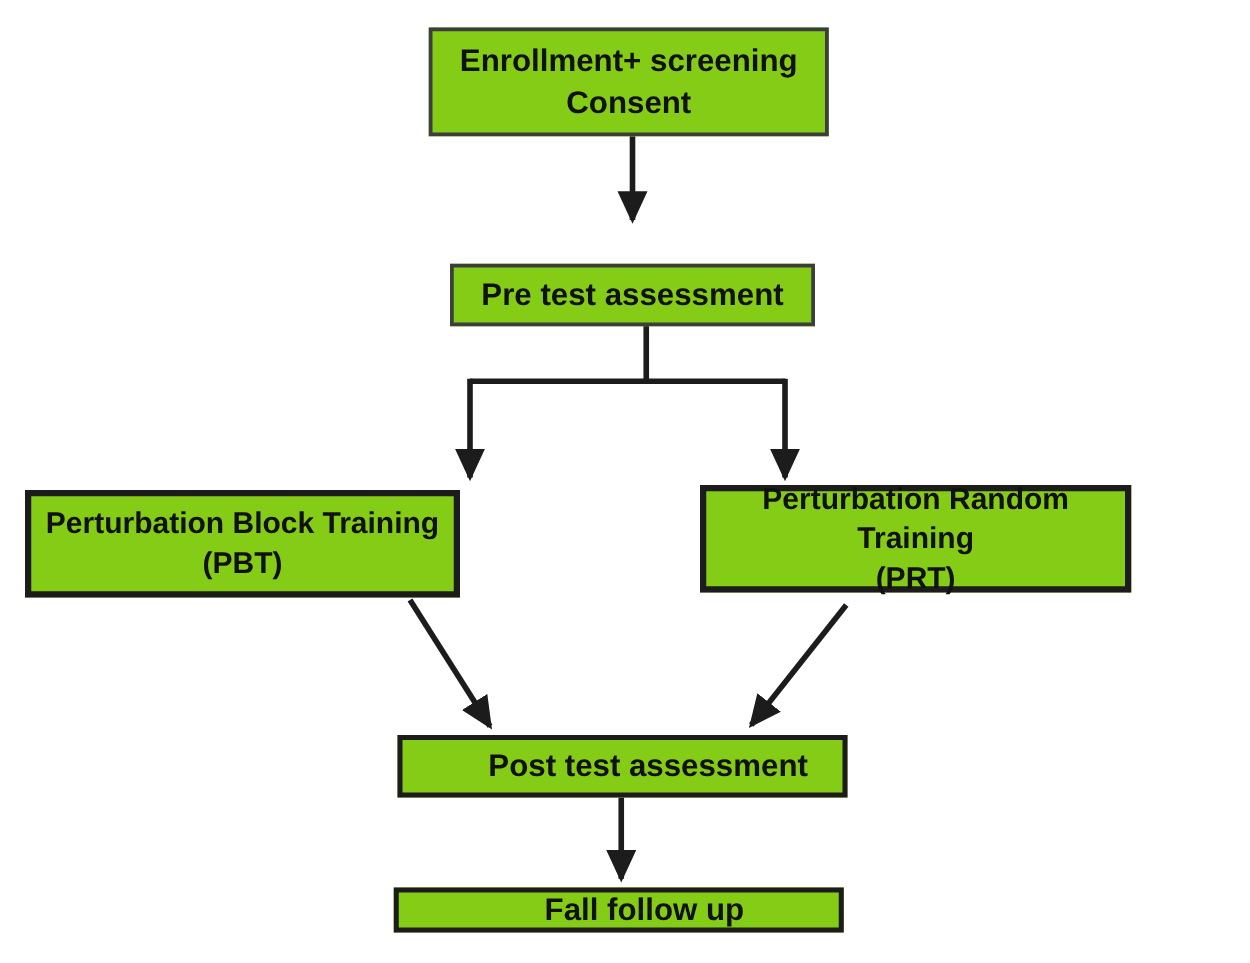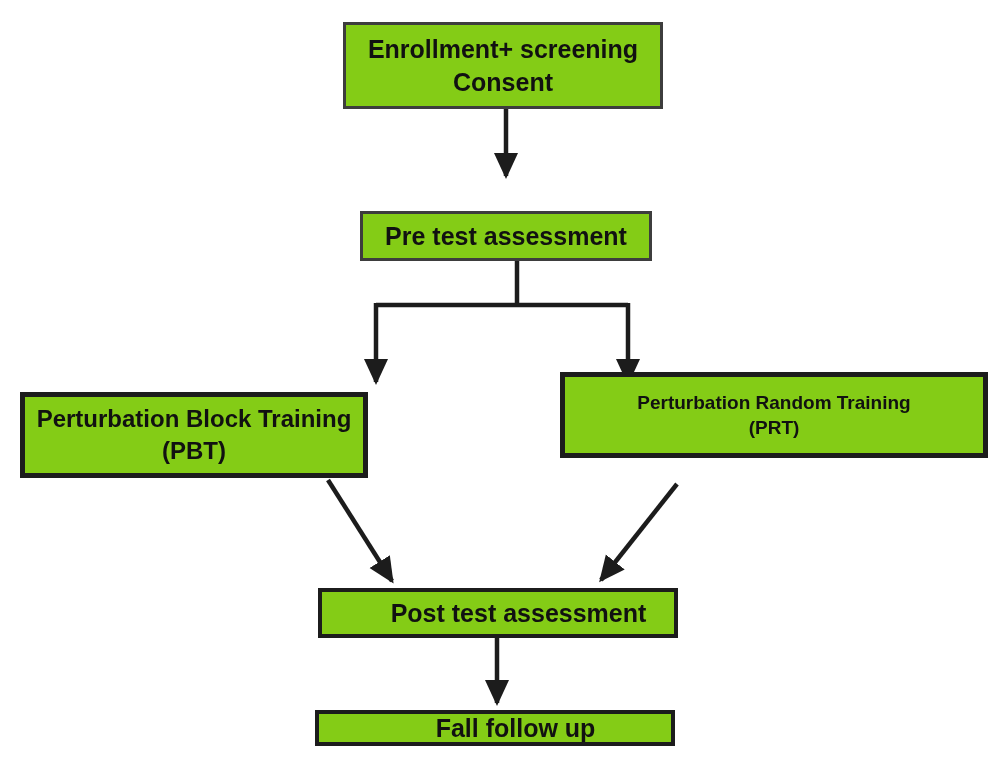--- a/index.html
+++ b/index.html
@@ -38,21 +38,21 @@
   }
   
   .node.light { border: 3px solid #3d3d3d; }
   
   .node.heavy { border: 5px solid #1c1c1c; }
   .node.medium { border: 4px solid #1c1c1c; padding-left: 41px; }
 
   .node-enrollment { left: 343px; top: 22px;  width: 320px; height: 87px; font-size: 25px; }
   .node-pretest    { left: 360px; top: 180px; width: 292px; height: 50px; font-size: 25px; margin-top: 31px; }
   .node-pbt        { left: 20px;  top: 392px; width: 348px; height: 86px; font-size: 24px; }
-  .node-prt        { left: 560px; top: 372px; width: 428px; height: 86px; font-size: 19px; }
+  .node-prt        { left: 560px; top: 388px; width: 345px; height: 86px; font-size: 24px; }
   .node-posttest   { left: 318px; top: 588px; width: 360px; height: 50px; font-size: 25px; }
   .node-fall       { left: 315px; top: 710px; width: 360px; height: 36px; font-size: 25px; }
 
   .edge-line {
     stroke: #1c1c1c;
     stroke-width: 4.5;
     fill: none;
   }
 </style>
 </head>

